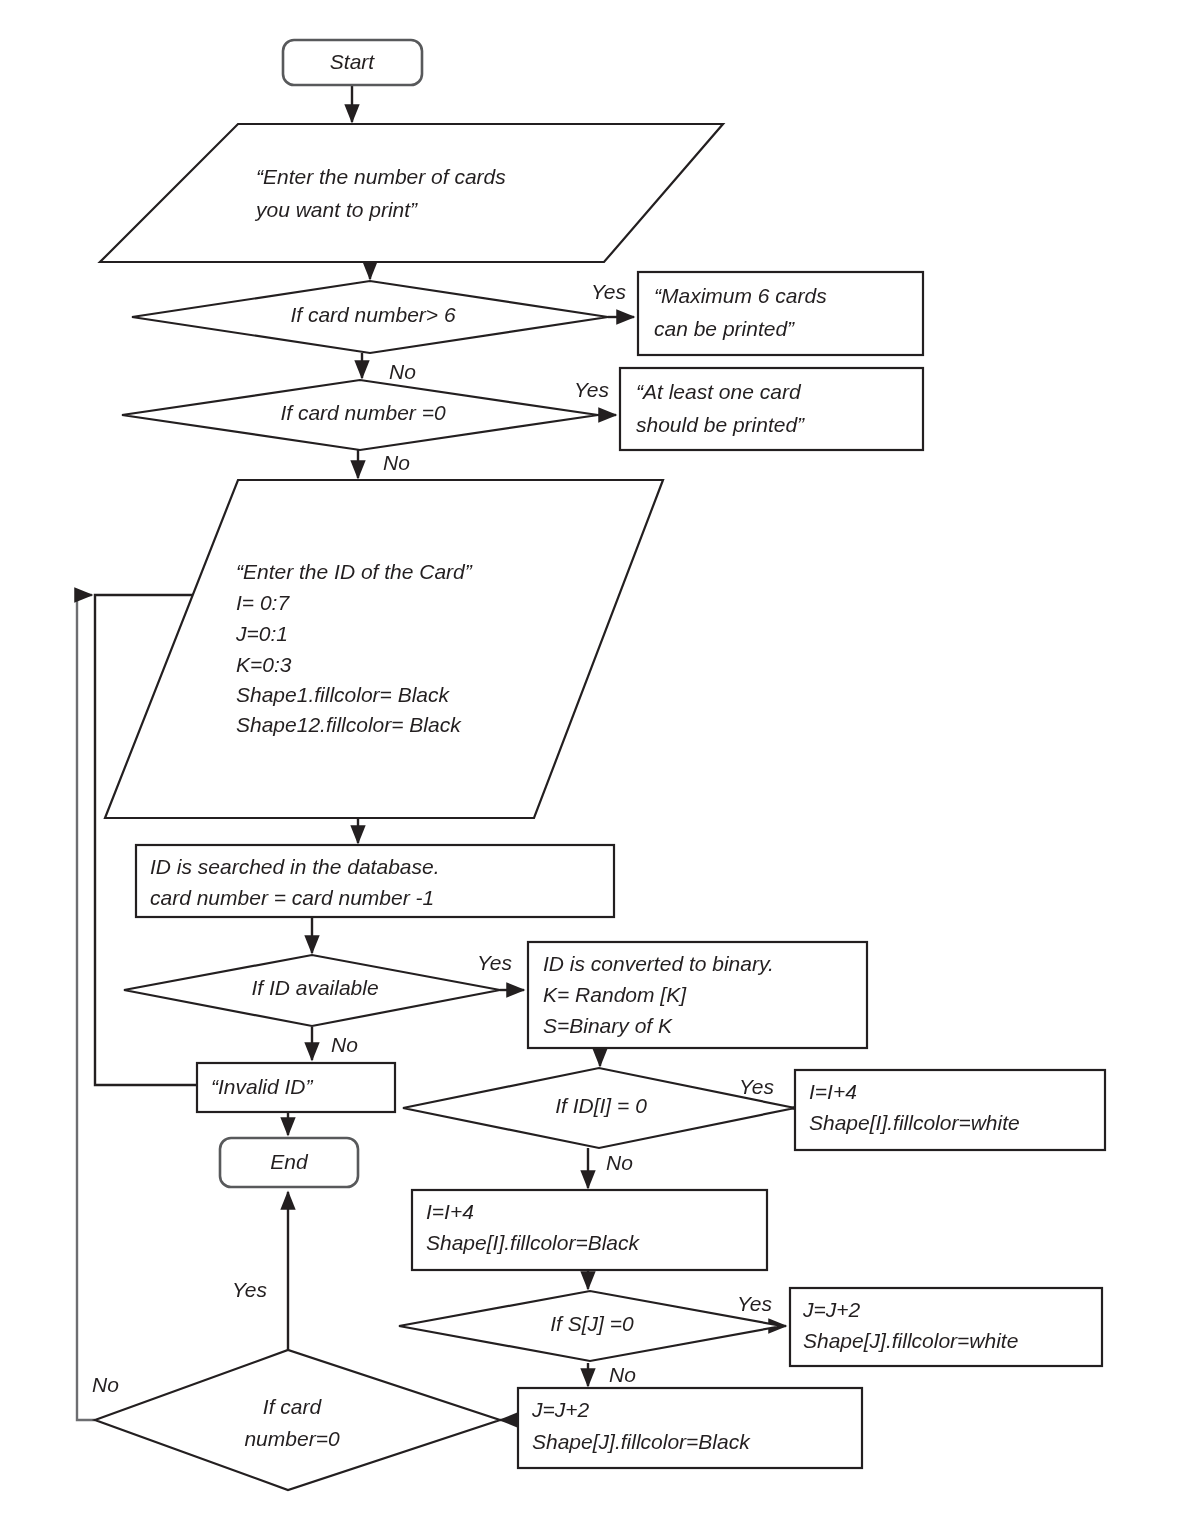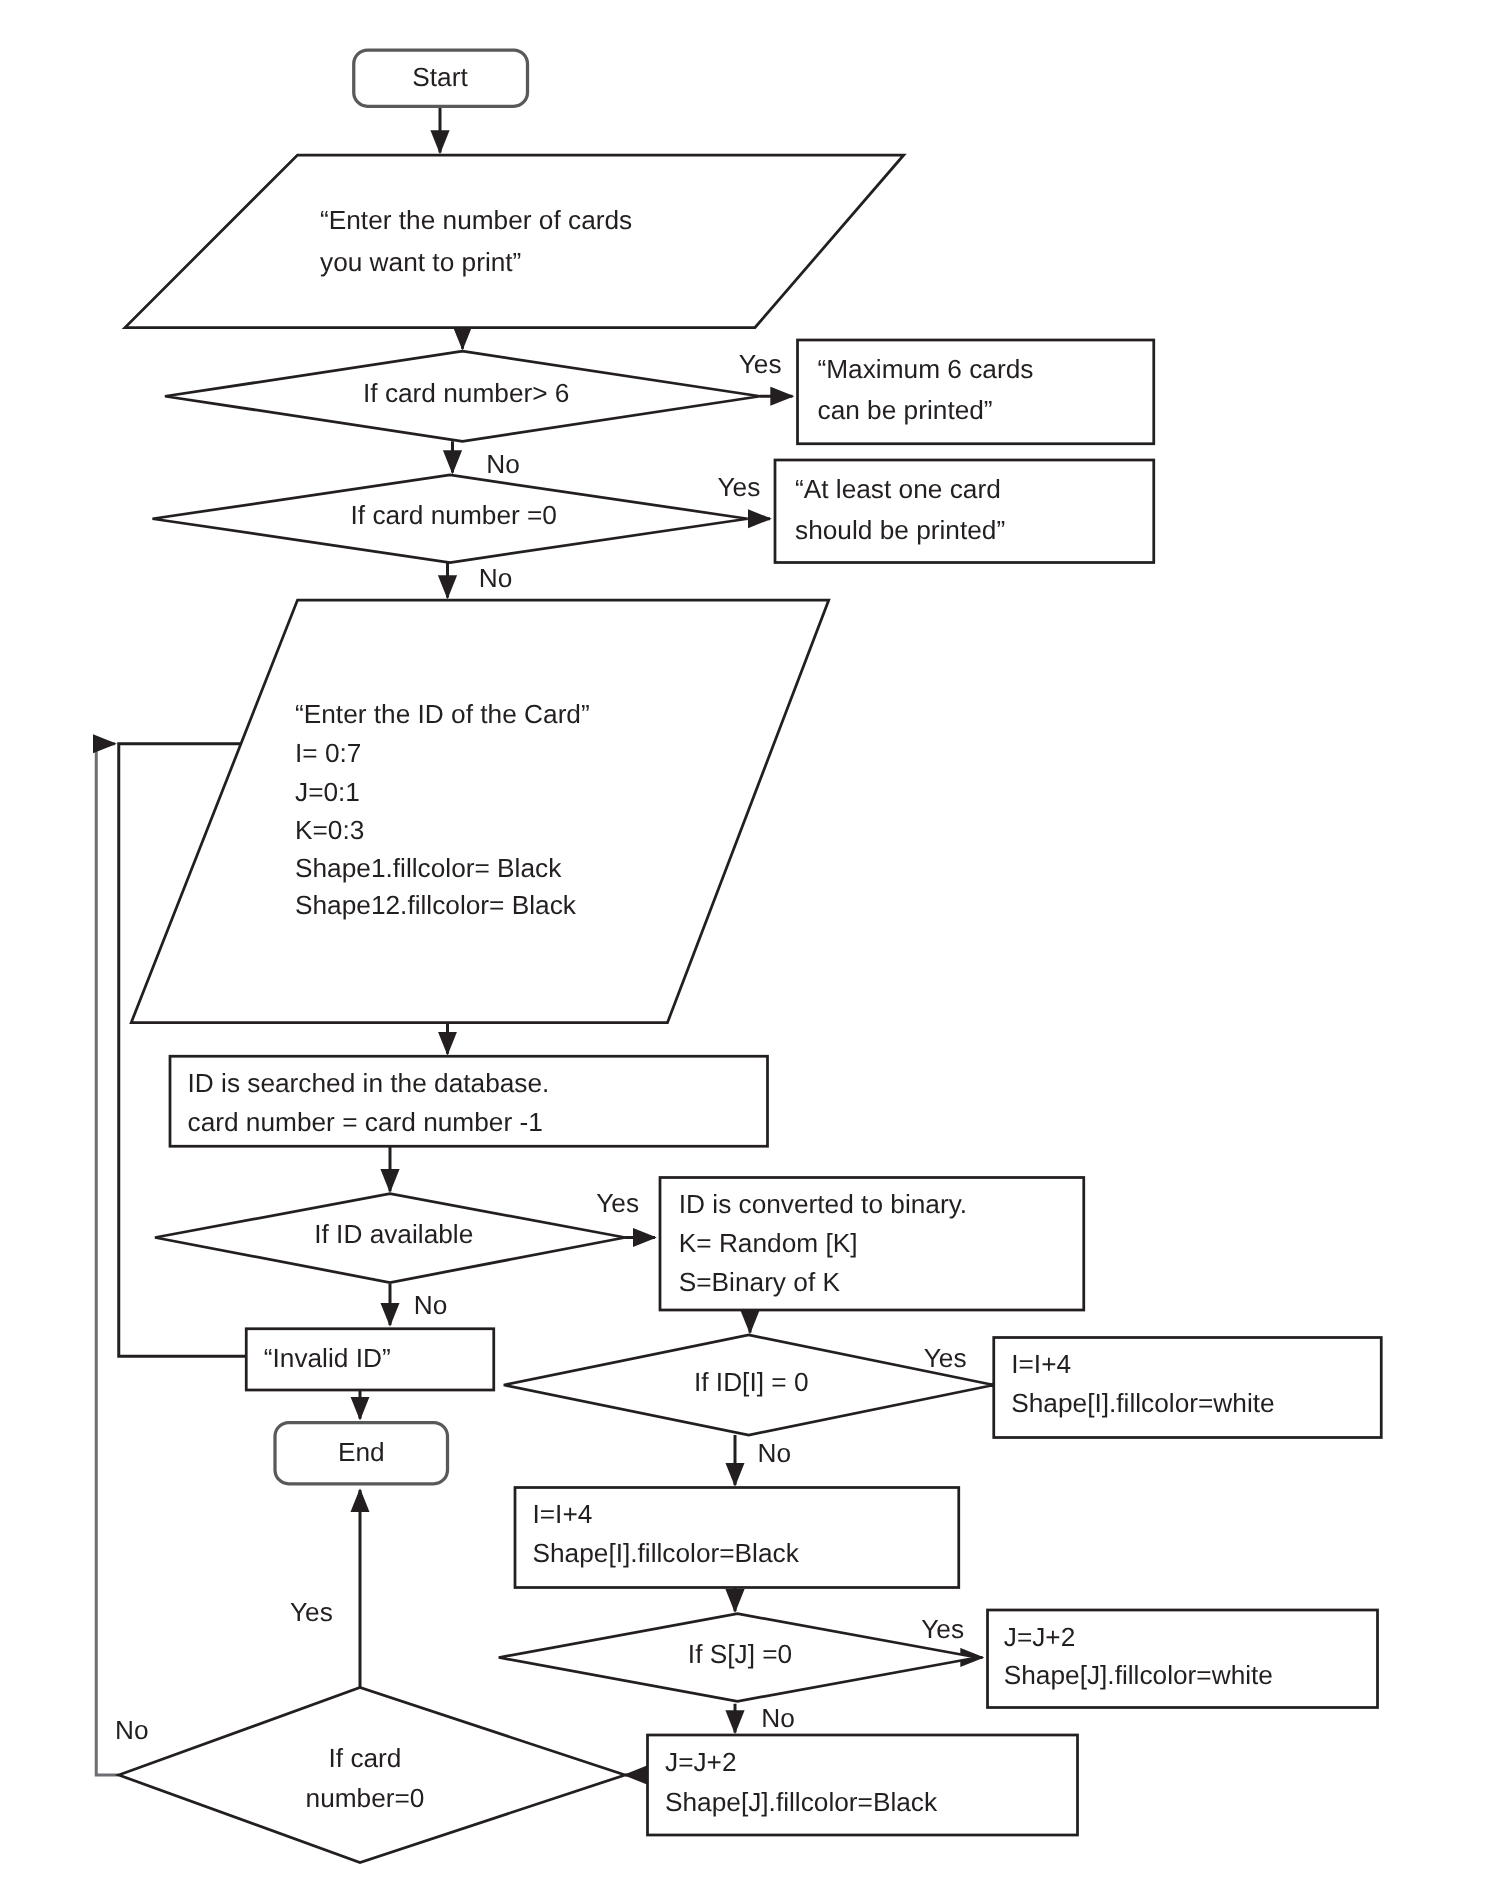--- a/index.html
+++ b/index.html
@@ -10,20 +10,21 @@
   body {
     width: 1200px;
     height: 1517px;
     font-family: "Liberation Sans", sans-serif;
     overflow: hidden;
   }
   #flowchart-root {
     position: relative;
     width: 1200px;
     height: 1483px;
+    font-style: italic;
   }
   svg.chart {
     display: block;
     width: 1200px;
     height: 1517px;
   }
   .shape-stroke {
     stroke: #231f20;
     stroke-width: 2.2;
     fill: #ffffff;

